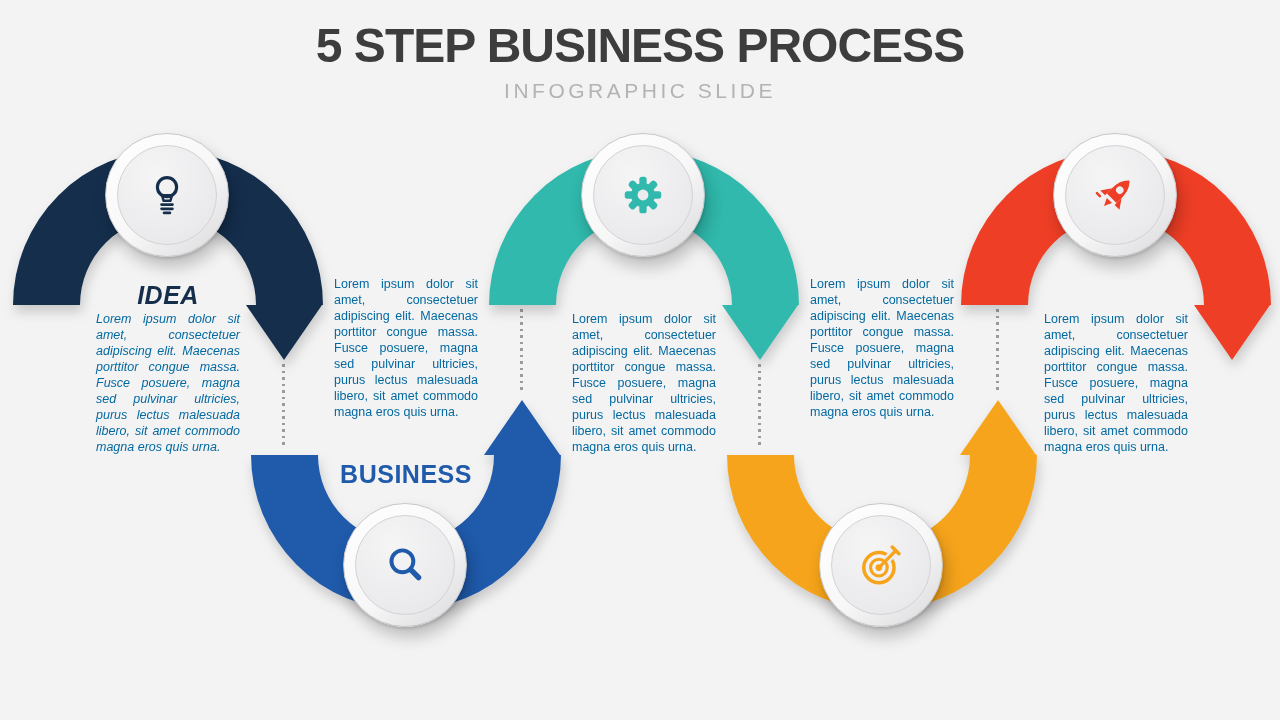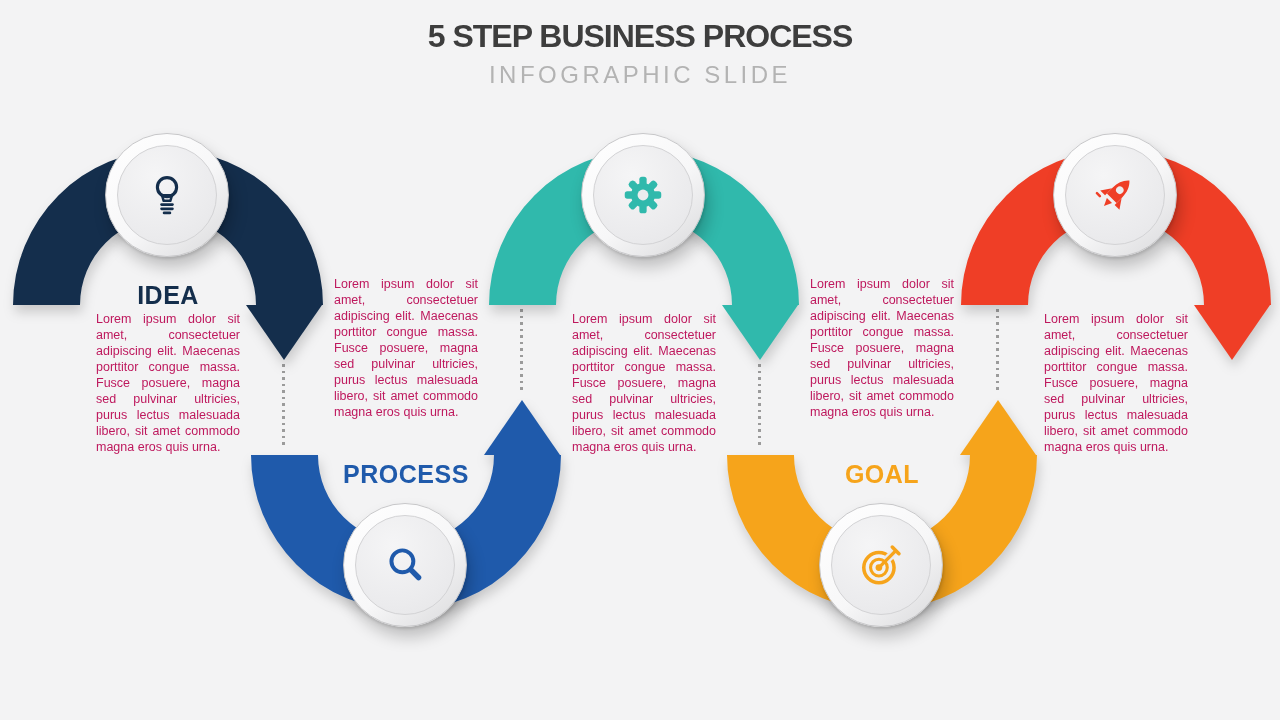--- a/index.html
+++ b/index.html
@@ -4,25 +4,25 @@
 <style>
   html,body{margin:0;padding:0;}
   .slide{
     position:relative; width:1280px; height:720px; overflow:hidden;
     background:#f3f3f4;
     font-family:"Liberation Sans","DejaVu Sans",sans-serif;
   }
   
   .hdr{position:absolute; left:0; right:0; top:18px; text-align:center; z-index:5;}
   .main-title{
-    margin:0; font-size:32px; font-weight:bold; letter-spacing:-1px;
+    margin:0; font-size:48px; font-weight:bold; letter-spacing:-1px;
     color:#3d3d3d;
   }
   .sub-title{
-    margin:6px 0 0 0; font-size:24px; font-weight:normal;
+    margin:6px 0 0 0; font-size:21px; font-weight:normal;
     letter-spacing:3.5px; color:#b3b3b3;
   }
   
   .step{position:absolute; top:0; width:330px; height:720px; color:var(--c,#333);}
   .arc{position:absolute; left:0; z-index:1;
        filter:drop-shadow(2px 7px 6px rgba(0,0,0,.17));}
   .step.top .arc{top:145px;}
   .step.bottom .arc{top:395px;}
   .arc path{fill:currentColor;}
   
@@ -49,26 +49,26 @@
   
   .step-title{
     position:absolute; left:0; width:330px; margin:0; text-align:center;
     font-size:25px; font-weight:bold; letter-spacing:.5px; z-index:2;
   }
   .step.top .step-title{top:281px;}
   .step.bottom .step-title{top:460px;}
   .desc{
     position:absolute; left:93px; width:144px; margin:0;
     font-size:12.5px; line-height:16px; text-align:justify;
-    color:#be185d; z-index:2;
+    color:#0369a1; z-index:2;
   }
   .step.top .desc{top:311px;}
   .step.bottom .desc{top:276px;}
   
-  .s1{left:3px;}  .s2{left:241px;} .s3{left:479px;} .s4{left:717px;} .s5{left:951px;}
+  .s1{left:3px;font-style:italic;}  .s2{left:241px;} .s3{left:479px;} .s4{left:717px;} .s5{left:951px;}
   
   .dot-line{
     position:absolute; width:3px; height:85px; z-index:0;
     background:repeating-linear-gradient(to bottom,#9b9b9b 0 2.5px,transparent 2.5px 6.5px);
   }
   .d1{left:282px; top:364px;}
   .d2{left:520px; top:309px;}
   .d3{left:758px; top:364px;}
   .d4{left:996px; top:309px;}
 </style>
@@ -113,21 +113,21 @@
       <path d="M243 60 L319 60 L281 5 Z"></path>
     </svg>
     <div class="node">
       <div class="node-inner">
         <svg class="ic" viewBox="0 0 46 46">
           <circle class="stroke" cx="20.5" cy="19.5" r="10.5" stroke-width="3.8"></circle>
           <line class="stroke" x1="28.5" y1="27.5" x2="36" y2="35" stroke-width="5.2" stroke-linecap="round"></line>
         </svg>
       </div>
     </div>
-    <h2 class="step-title">PROCESS</h2>
+    <h2 class="step-title">BUSINESS</h2>
     <p class="desc">Lorem ipsum dolor sit amet, consectetuer adipiscing elit. Maecenas porttitor congue massa. Fusce posuere, magna sed pulvinar ultricies, purus lectus malesuada libero, sit amet commodo magna eros quis urna.</p>
   </div>
 
   <div class="step top s3" style="--c: #30b9ac;">
     <svg class="arc" width="330" height="225" viewBox="0 0 330 225">
       <path d="M10 160 A155 155 0 0 1 320 160 L253 160 A88 88 0 0 0 77 160 Z"></path>
       <path d="M243 160 L319 160 L281 215 Z"></path>
     </svg>
     <div class="node">
       <div class="node-inner">
@@ -160,21 +160,20 @@
         <svg class="ic" viewBox="0 0 46 46">
           <circle class="stroke" cx="21" cy="25.5" r="14.5" stroke-width="3.4"></circle>
           <circle class="stroke" cx="21" cy="25.5" r="8" stroke-width="3"></circle>
           <circle class="fill" cx="21" cy="25.5" r="3.2"></circle>
           <line class="stroke bg" x1="28" y1="18.5" x2="38" y2="8.5" stroke-width="7.5"></line>
           <line class="stroke" x1="21" y1="25.5" x2="37" y2="9.5" stroke-width="3.2" stroke-linecap="round"></line>
           <line class="stroke" x1="33.8" y1="5.8" x2="40.2" y2="12.2" stroke-width="3.4" stroke-linecap="round"></line>
         </svg>
       </div>
     </div>
-    <h2 class="step-title">GOAL</h2>
     <p class="desc">Lorem ipsum dolor sit amet, consectetuer adipiscing elit. Maecenas porttitor congue massa. Fusce posuere, magna sed pulvinar ultricies, purus lectus malesuada libero, sit amet commodo magna eros quis urna.</p>
   </div>
 
   <div class="step top s5" style="--c: #ef3e26;">
     <svg class="arc" width="330" height="225" viewBox="0 0 330 225">
       <path d="M10 160 A155 155 0 0 1 320 160 L253 160 A88 88 0 0 0 77 160 Z"></path>
       <path d="M243 160 L319 160 L281 215 Z"></path>
     </svg>
     <div class="node">
       <div class="node-inner">

